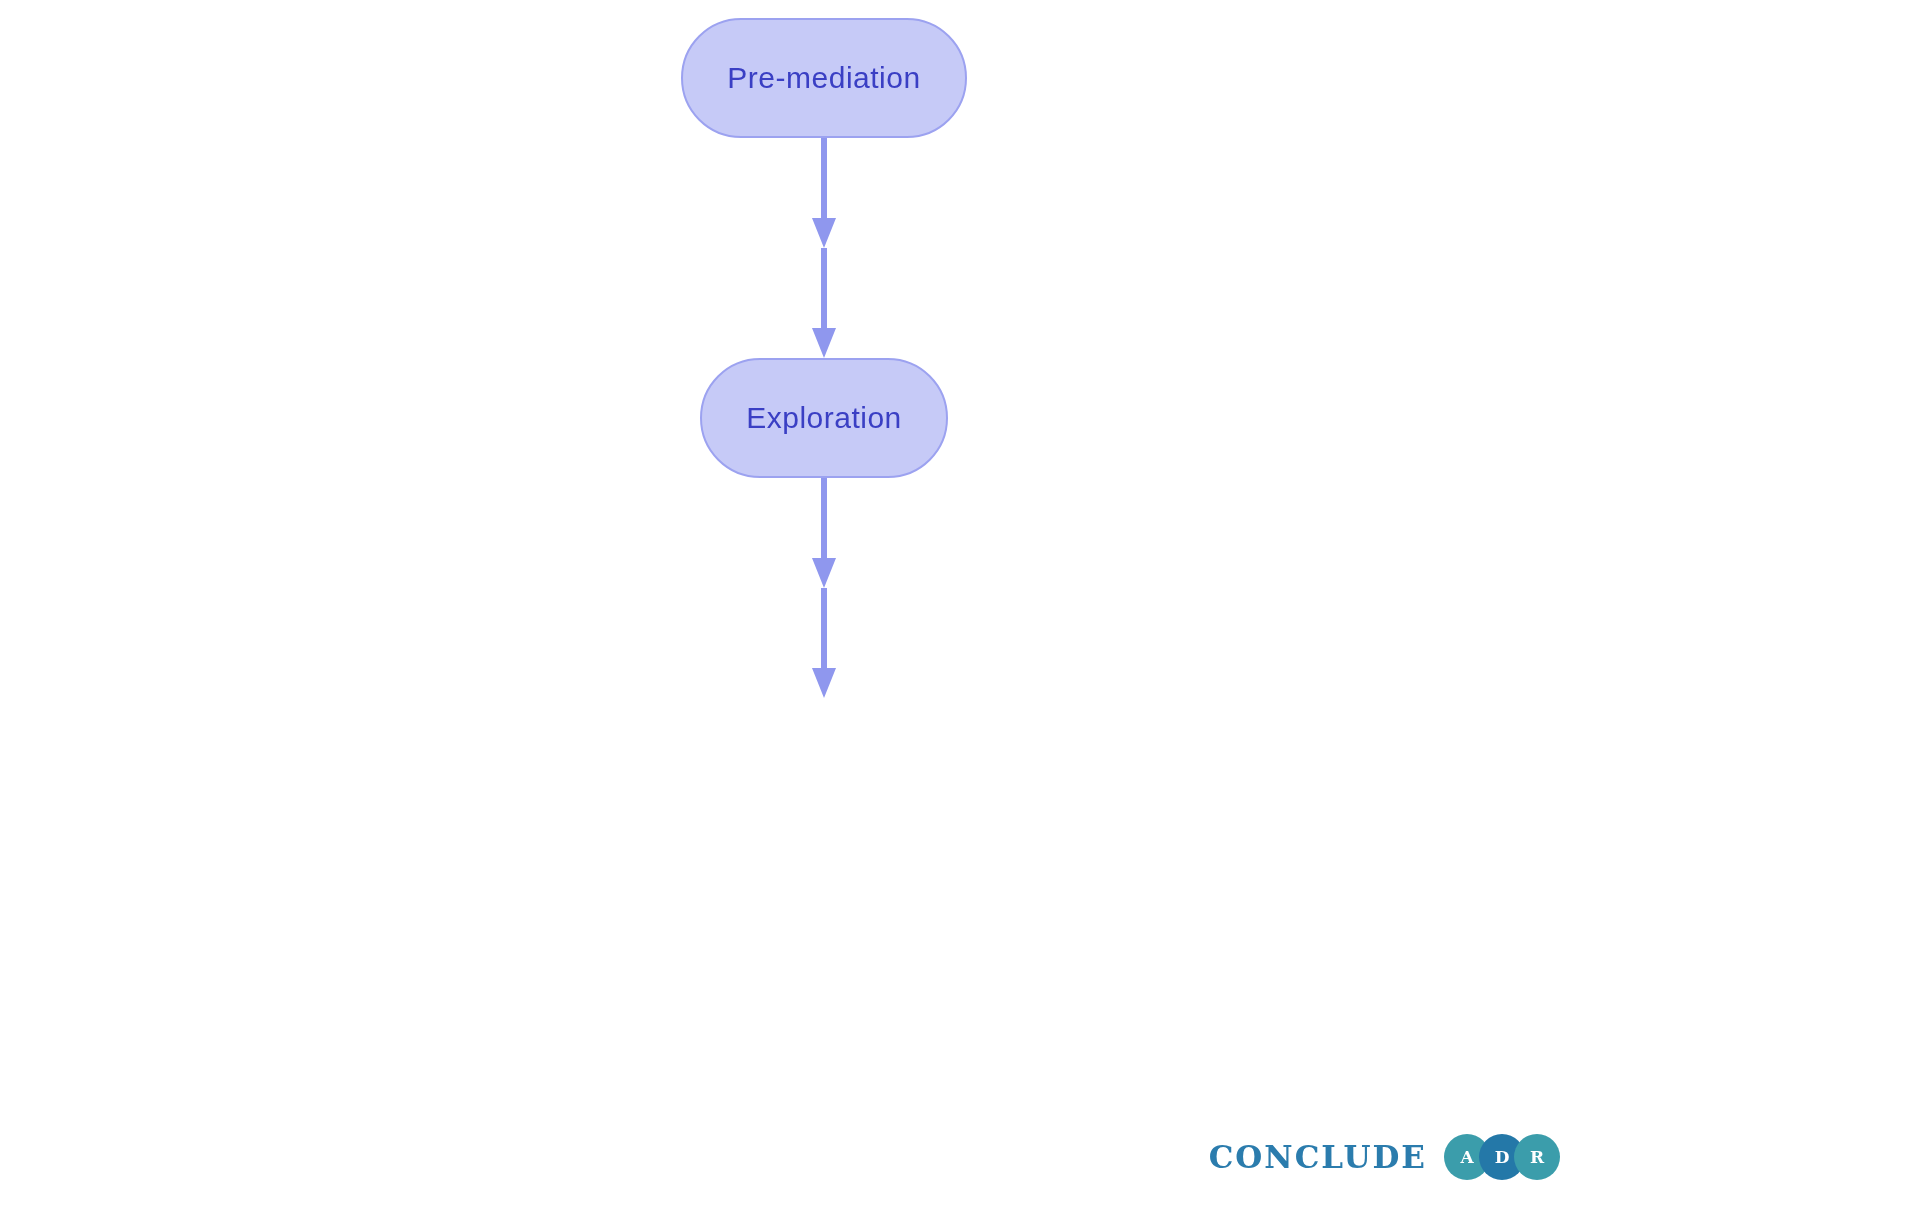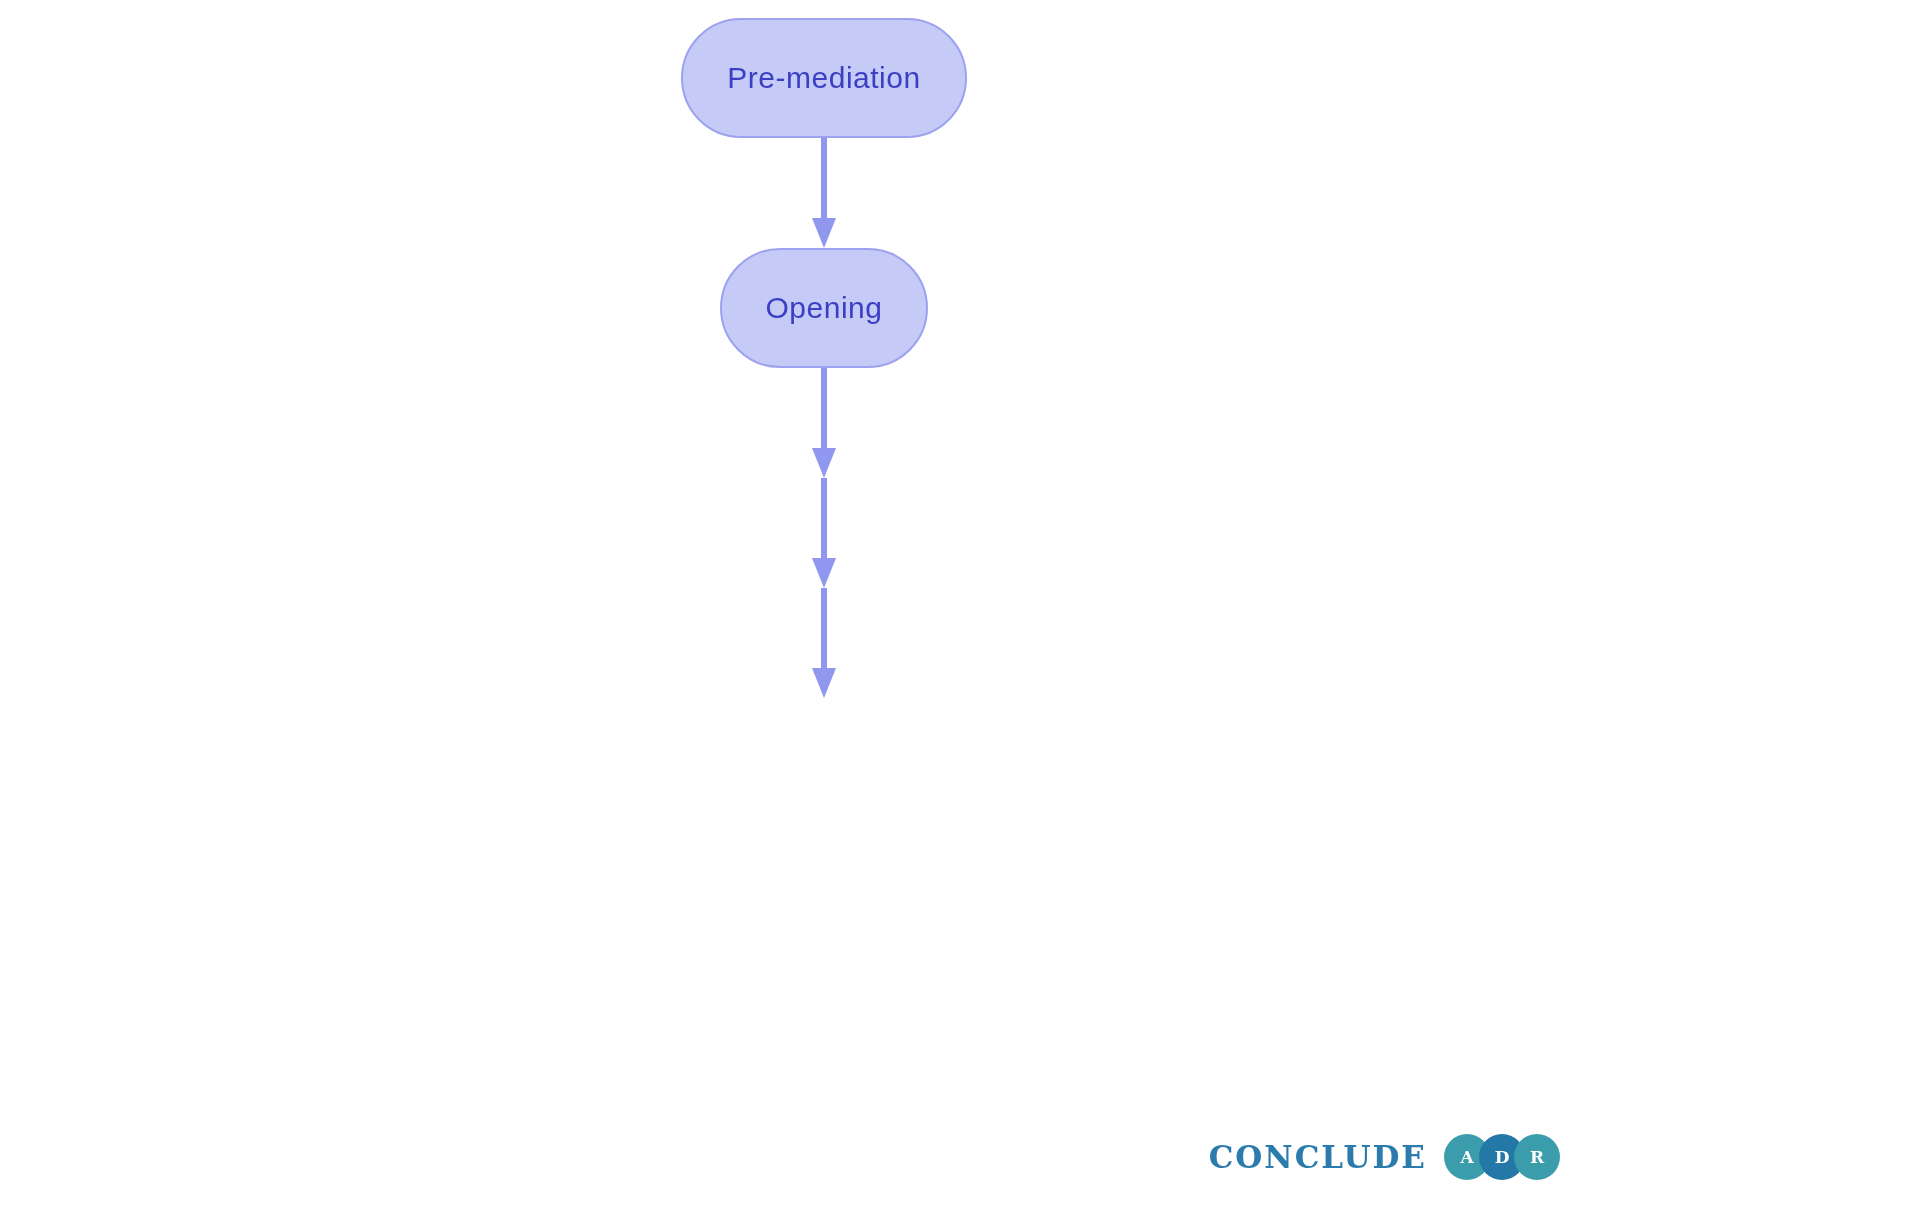--- a/index.html
+++ b/index.html
@@ -104,27 +104,27 @@
 
   <div class="flow-column">
 
   <div class="node">
         <span class="node-label">Pre-mediation</span>
       </div>
       <svg class="flow-arrow" viewBox="0 0 32 110">
         <line x1="16" y1="0" x2="16" y2="84"></line>
         <polygon points="4,80 28,80 16,110"></polygon>
       </svg>
-      <div class="node">
-        <span class="node-label">Opening</span>
-      </div>
       <svg class="flow-arrow" viewBox="0 0 32 110">
         <line x1="16" y1="0" x2="16" y2="84"></line>
         <polygon points="4,80 28,80 16,110"></polygon>
       </svg>
+      <div class="node">
+        <span class="node-label">Exploration</span>
+      </div>
       <svg class="flow-arrow" viewBox="0 0 32 110">
         <line x1="16" y1="0" x2="16" y2="84"></line>
         <polygon points="4,80 28,80 16,110"></polygon>
       </svg>
       <svg class="flow-arrow" viewBox="0 0 32 110">
         <line x1="16" y1="0" x2="16" y2="84"></line>
         <polygon points="4,80 28,80 16,110"></polygon>
       </svg>
     </div>
 

